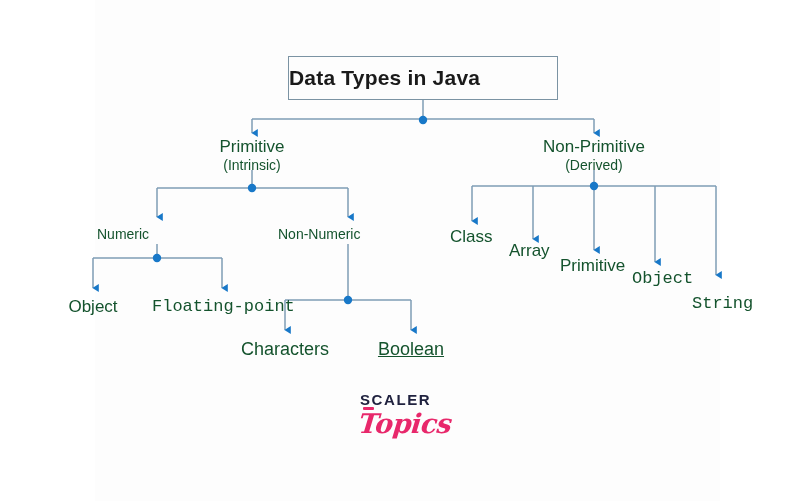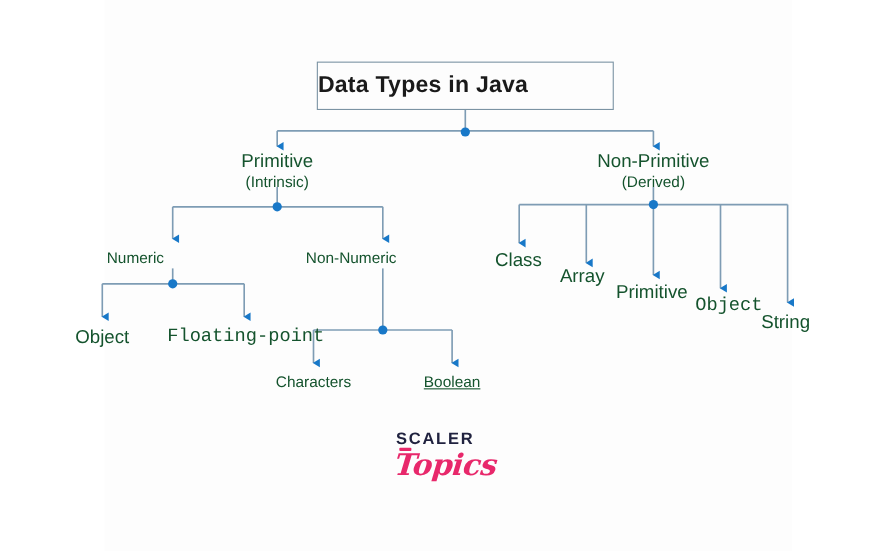--- a/index.html
+++ b/index.html
@@ -33,21 +33,21 @@
     display:flex;align-items:center;justify-content:flex-start;
     box-sizing:border-box;
   }
   #title-text{
     font-size:21px;font-weight:bold;color:#1a1a1a;letter-spacing:.2px;
   }
 
   .lvl2{font-size:17px;text-align:center;}
   .lvl3{font-size:14px;text-align:left;}
   .lvl4{font-size:17px;text-align:center;}
-  .lvl5{font-size:14px;text-align:center;}
+  .lvl5{font-size:18px;text-align:center;}
   .leafR{font-size:17px;text-align:left;}
 
   
   #logo{position:absolute;left:355px;top:392px;width:95px;height:52px;}
   #logo-scaler{
     font-size:15px;font-weight:bold;letter-spacing:1.6px;
     color:#20223f;line-height:1;
     position:absolute;left:5px;top:0;text-align:right;
   }
   #logo-underline{
@@ -165,21 +165,21 @@
   </div>
 
   <div class="node leafR" style="left:560px;top:256px;">
     <span class="l1">Primitive</span>
   </div>
 
   <div class="node leafR" style="left:632px;top:269px;font-family:Liberation Mono, monospace;">
     <span class="l1">Object</span>
   </div>
 
-  <div class="node leafR" style="left:692px;top:283px;">
+  <div class="node leafR" style="left:692px;top:294px;font-family:Liberation Mono, monospace;">
     <span class="l1">String</span>
   </div>
 
   <div id="logo">
     <span id="logo-scaler">SCALER</span>
     <span id="logo-underline"></span>
     <span id="logo-topics">Topics</span>
   </div>
 
 </div>

